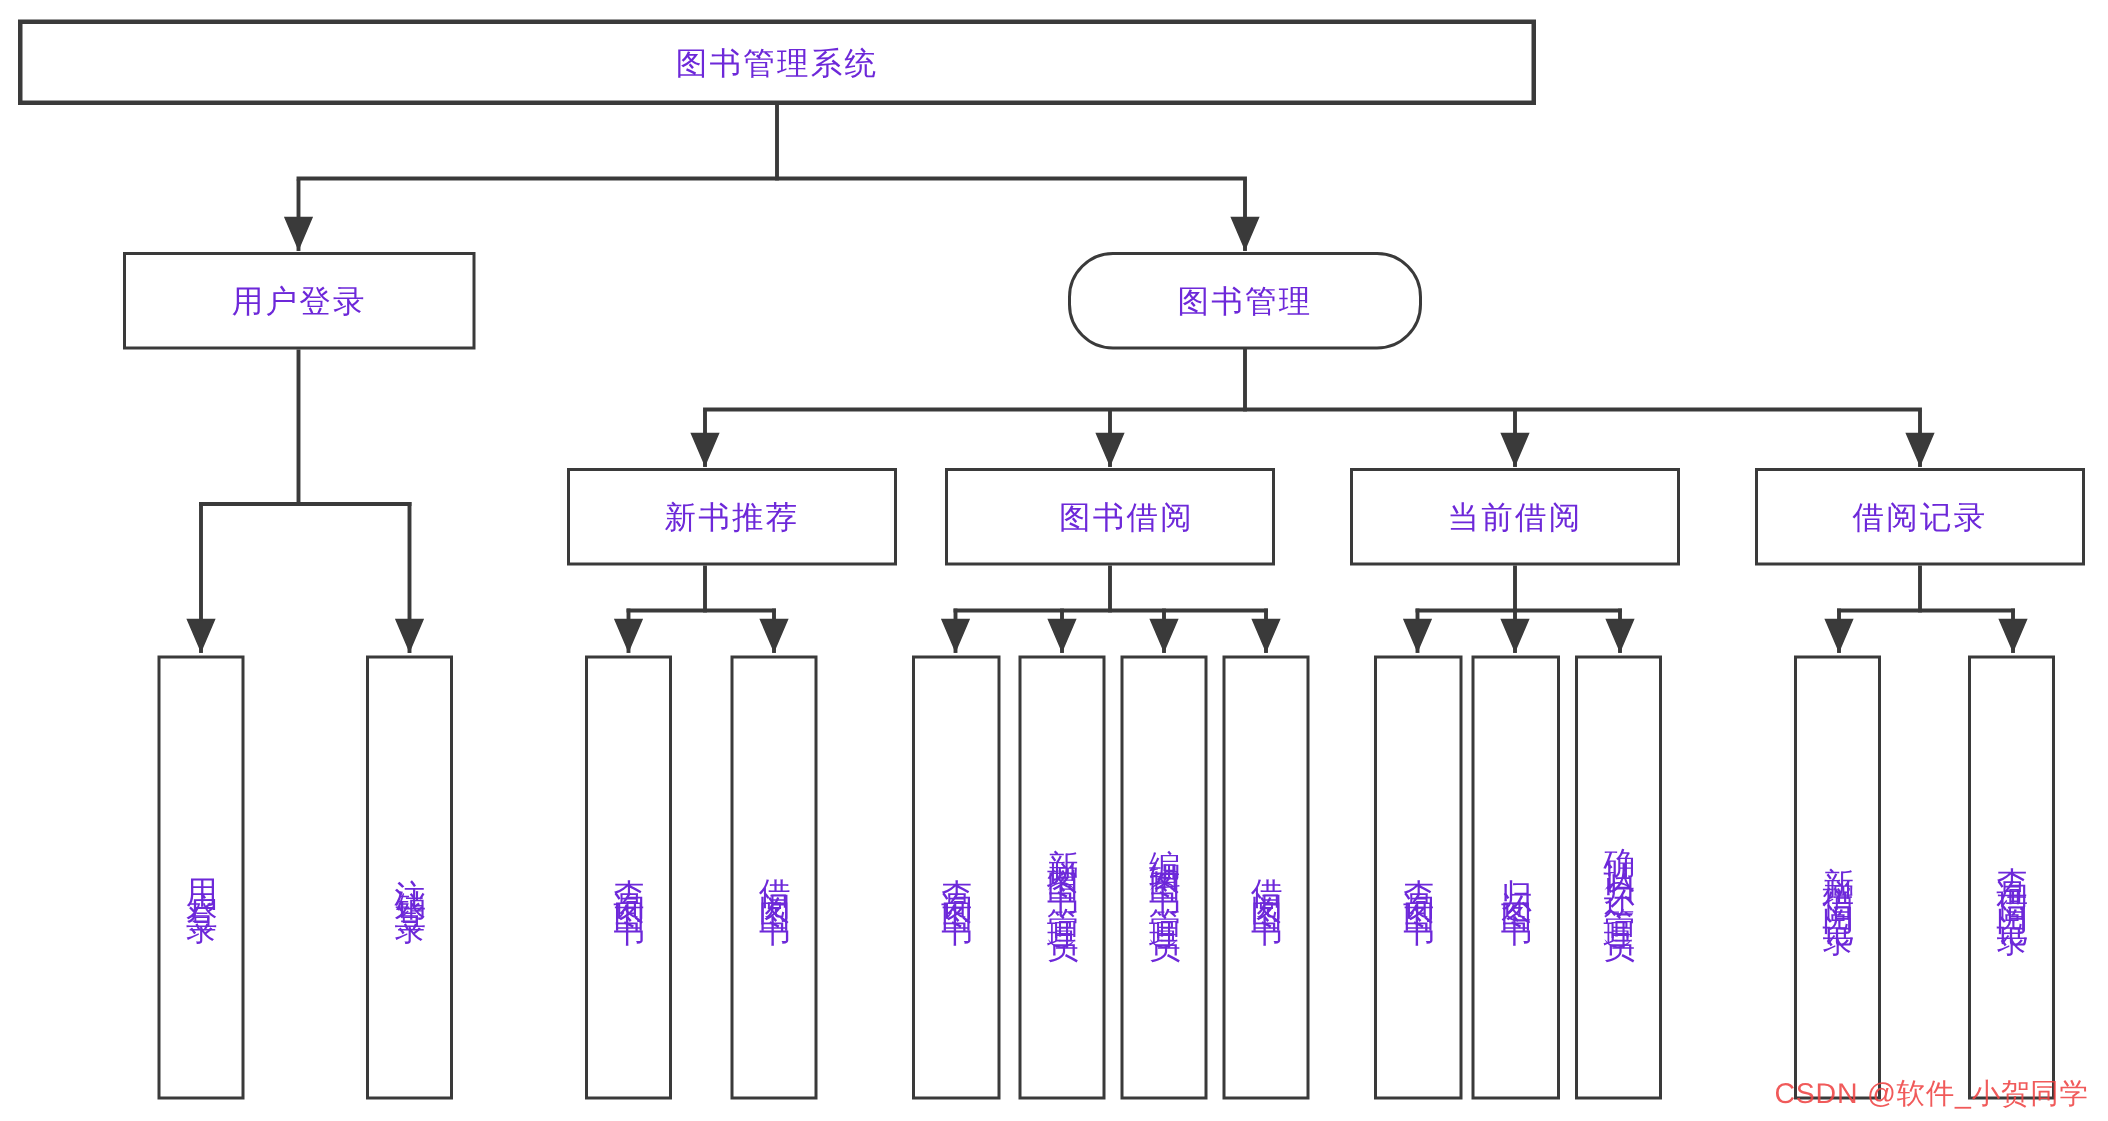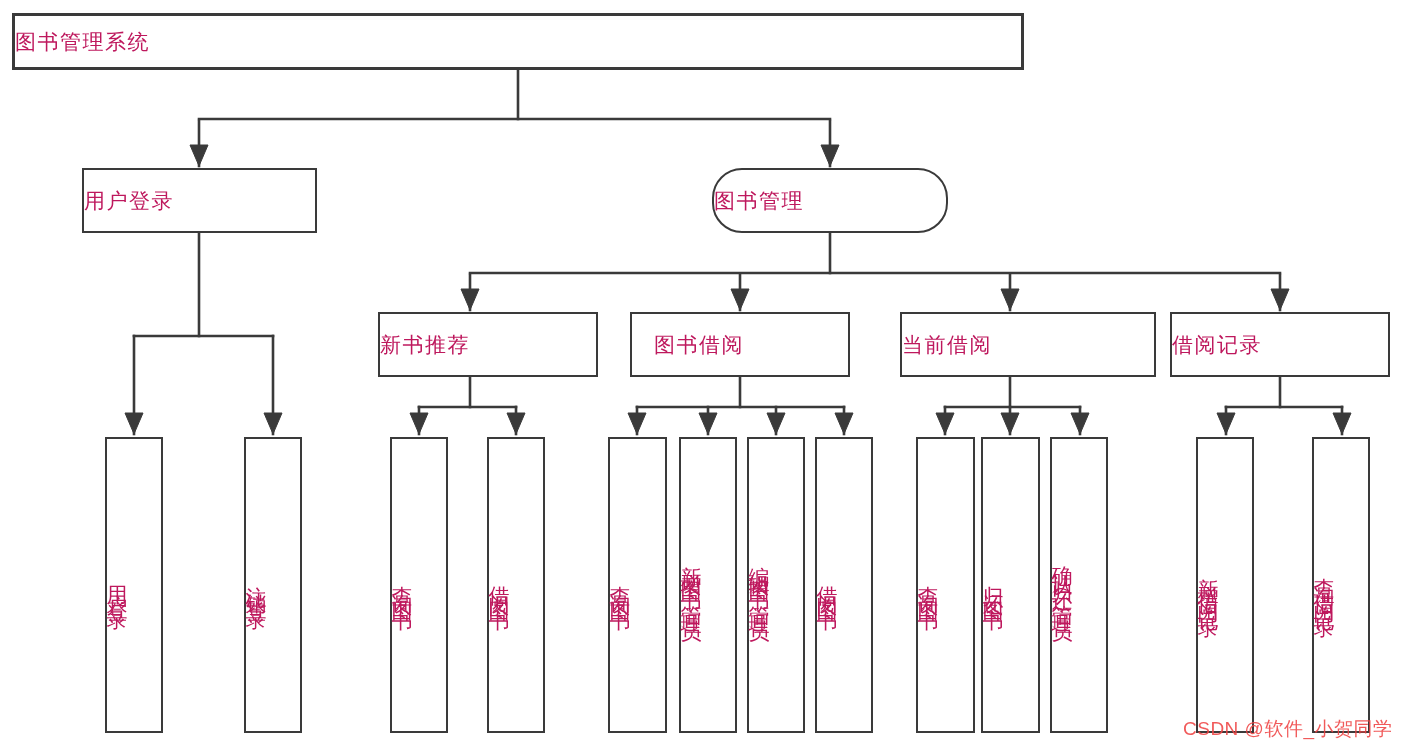--- a/index.html
+++ b/index.html
@@ -7,22 +7,22 @@
     position:relative; width:1405px; height:747px;
     background:#ffffff; overflow:hidden;
     font-family:"Liberation Sans", sans-serif;
   }
   svg.connectors { position:absolute; left:0; top:0; width:1405px; height:747px; }
   svg.connectors line { stroke:#3a3a3a; stroke-width:2.6; stroke-linecap:square; }
 
   .node {
     position:absolute; box-sizing:border-box;
     border:2.6px solid #3a3a3a; background:#ffffff;
-    display:flex; align-items:center; 
-    color:#be185d; font-size:21px; letter-spacing:1.5px;
+    display:flex; align-items:center; justify-content:center;
+    color:#6d28d9; font-size:21px; letter-spacing:1.5px;
     white-space:nowrap;
   }
   .node.root { border-width:3px; }
   .leaf { letter-spacing:0; }
   .leaf .v {
     writing-mode:vertical-rl; text-orientation:upright;
     letter-spacing:8px; line-height:1; font-size:21px;
     white-space:normal;
   }
   .watermark {
@@ -109,21 +109,21 @@
   <div class="node" style="left:712px; top:168px; width:236px; height:65px;border-radius:30px;">
     <span>图书管理</span>
   </div>
 
   <div class="node" style="left:360px; top:312px; width:220px; height:65px;margin-left:18px;">
     <span>新书推荐</span>
   </div>
   <div class="node" style="left:630px; top:312px; width:220px; height:65px;padding-left:22px;">
     <span>图书借阅</span>
   </div>
-  <div class="node" style="left:900px; top:312px; width:256px; height:65px;">
+  <div class="node" style="left:900px; top:312px; width:220px; height:65px;">
     <span>当前借阅</span>
   </div>
   <div class="node" style="left:1170px; top:312px; width:220px; height:65px;">
     <span>借阅记录</span>
   </div>
 
   <div class="node leaf" style="left:105px; top:437px; width:58px; height:296px;">
     <span class="v">用户登录</span>
   </div>
   <div class="node leaf" style="left:244px; top:437px; width:58px; height:296px;">

